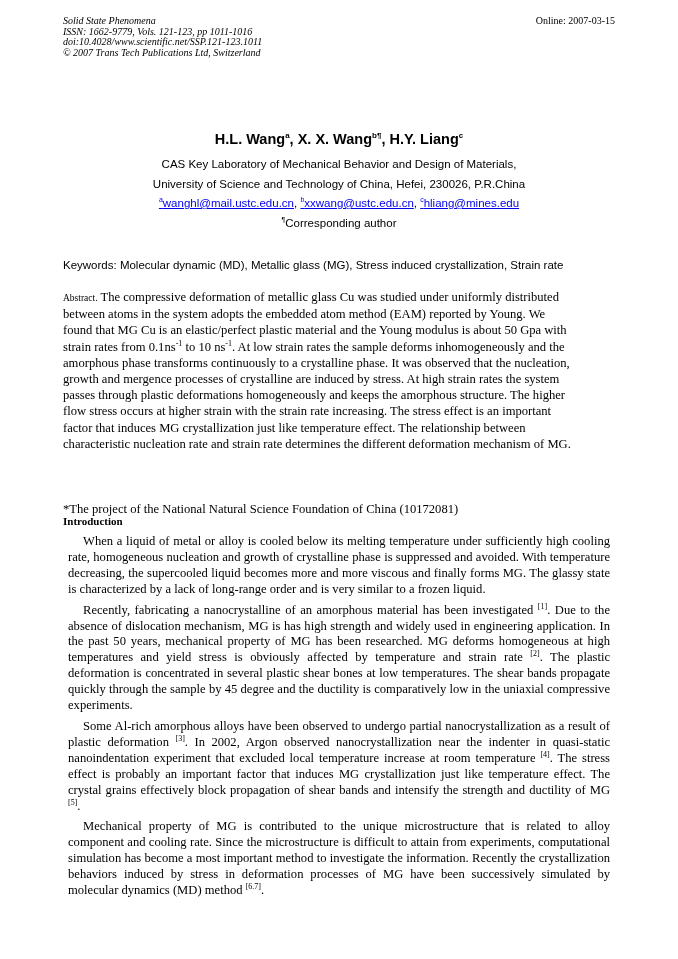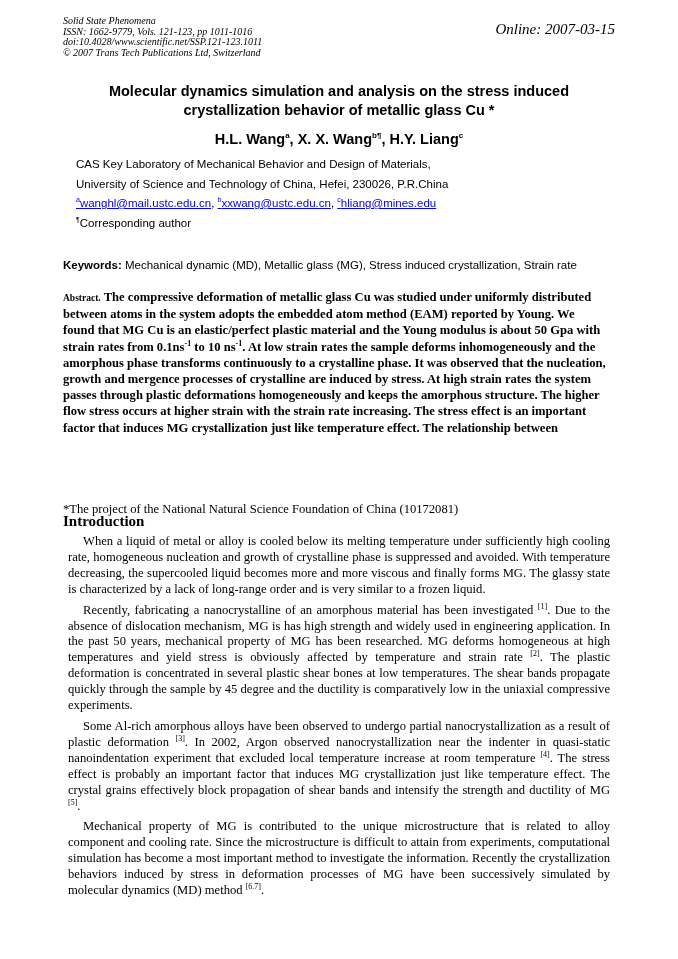--- a/index.html
+++ b/index.html
@@ -1,79 +1,76 @@
 <!DOCTYPE html>
 <html><head>
 <meta charset="utf-8">
 <style>
   html, body { margin: 0; padding: 0; background: #ffffff; }
   body { width: 678px; height: 959px; position: relative; overflow: hidden; color: #000; }
   .page { position: absolute; left: 0; top: 0; width: 678px; height: 959px; }
   .hdr-left { position: absolute; left: 63px; top: 16px; font-family: "Liberation Serif", serif; font-style: italic; font-size: 10px; line-height: 10.5px; }
-  .hdr-right { position: absolute; right: 63px; top: 16px; font-family: "Liberation Serif", serif; font-style: italic; font-size: 15px; line-height: 10.5px; margin-top: 8px; }
+  .hdr-right { position: absolute; right: 63px; top: 16px; font-family: "Liberation Serif", serif; font-size: 10px; line-height: 10.5px; }
   .title { position: absolute; left: 63px; width: 552px; top: 82px; text-align: center; font-family: "Liberation Sans", sans-serif; font-weight: bold; font-size: 14.5px; line-height: 19px; }
   .authors { position: absolute; left: 63px; width: 552px; top: 130px; text-align: center; font-family: "Liberation Sans", sans-serif; font-size: 14.5px; line-height: 18px; font-weight: bold; }
   .authors sup { font-size: 8px; vertical-align: 6px; line-height: 0; }
-  .affil { position: absolute; left: 76px; width: 552px; top: 155px; font-family: "Liberation Sans", sans-serif; font-size: 11.5px; line-height: 19.5px; }
+  .affil { position: absolute; left: 63px; width: 552px; top: 155px; text-align: center; font-family: "Liberation Sans", sans-serif; font-size: 11.5px; line-height: 19.5px; }
   .affil a { color: #0000ee; text-decoration: underline; }
   .affil sup { font-size: 7px; vertical-align: 5px; line-height: 0; }
   .keywords { position: absolute; left: 63px; width: 560px; top: 258px; font-family: "Liberation Sans", sans-serif; font-size: 11.5px; line-height: 15px; white-space: nowrap; }
-  .keywords b { font-weight: bold; }
-  .abstract { position: absolute; left: 63px; width: 552px; top: 289px; font-family: "Liberation Serif", serif; font-size: 12.6px; line-height: 16.2px; font-weight: bold; }
+  .keywords b { font-weight: normal; }
+  .abstract { position: absolute; left: 63px; width: 552px; top: 289px; font-family: "Liberation Serif", serif; font-size: 12.6px; line-height: 16.2px; }
   .abstract .abs-label { font-size: 9.5px; }
   .abstract .line { display: block; white-space: nowrap; }
   sup.ref { font-size: 8px; vertical-align: 5px; line-height: 0; }
   .footnote { position: absolute; left: 63px; top: 501px; font-family: "Liberation Serif", serif; font-size: 12.6px; line-height: 16px; }
-  .intro-head { position: absolute; left: 63px; top: 513px; font-family: "Liberation Serif", serif; font-weight: bold; font-size: 15px; line-height: 16px; }
+  .intro-head { position: absolute; left: 63px; top: 513px; font-family: "Liberation Serif", serif; font-weight: bold; font-size: 11px; line-height: 16px; }
   .body { position: absolute; left: 63px; width: 552px; top: 529px; font-family: "Liberation Serif", serif; font-size: 12.6px; line-height: 15.9px; text-align: justify; }
   .body p { margin: 5px; text-indent: 15px; }
 </style>
 </head>
 <body>
 
 <div class="page">
 
   <div class="hdr-left">
     <div>Solid State Phenomena</div>
     <div>ISSN: 1662-9779, Vols. 121-123, pp 1011-1016</div>
     <div>doi:10.4028/www.scientific.net/SSP.121-123.1011</div>
     <div>© 2007 Trans Tech Publications Ltd, Switzerland</div>
   </div>
   <div class="hdr-right">Online: 2007-03-15</div>
 
-  <div class="title">
-    <div>Molecular dynamics simulation and analysis on the stress induced</div>
-    <div>crystallization behavior of metallic glass Cu *</div>
-  </div>
 
   <div class="authors">
     <span>H.L. Wang</span><sup>a</sup><span>, </span><span>X. X. Wang</span><sup>b¶</sup><span>, </span><span>H.Y. Liang</span><sup>c</sup>
   </div>
 
   <div class="affil">
     <div>CAS Key Laboratory of Mechanical Behavior and Design of Materials,</div>
     <div>University of Science and Technology of China, Hefei, 230026, P.R.China</div>
     <div>
       <a><sup>a</sup><span>wanghl@mail.ustc.edu.cn</span></a><span>, </span><a><sup>b</sup><span>xxwang@ustc.edu.cn</span></a><span>, </span><a><sup>c</sup><span>hliang@mines.edu</span></a>
     </div>
     <div><sup>¶</sup><span>Corresponding author</span></div>
   </div>
 
-  <div class="keywords"><b>Keywords:</b><span> Mechanical dynamic (MD), Metallic glass (MG), Stress induced crystallization, Strain rate</span></div>
+  <div class="keywords"><b>Keywords:</b><span> Molecular dynamic (MD), Metallic glass (MG), Stress induced crystallization, Strain rate</span></div>
 
   <div class="abstract">
     <span class="line"><span class="abs-label">Abstract.</span><span> The compressive deformation of metallic glass Cu was studied under uniformly distributed</span></span>
     <span class="line">between atoms in the system adopts the embedded atom method (EAM) reported by Young. We</span>
     <span class="line">found that MG Cu is an elastic/perfect plastic material and the Young modulus is about 50 Gpa with</span>
     <span class="line"><span>strain rates from 0.1ns</span><sup class="ref">-1</sup><span> to 10 ns</span><sup class="ref">-1</sup><span>. At low strain rates the sample deforms inhomogeneously and the</span></span>
     <span class="line">amorphous phase transforms continuously to a crystalline phase. It was observed that the nucleation,</span>
     <span class="line">growth and mergence processes of crystalline are induced by stress. At high strain rates the system</span>
     <span class="line">passes through plastic deformations homogeneously and keeps the amorphous structure. The higher</span>
     <span class="line">flow stress occurs at higher strain with the strain rate increasing. The stress effect is an important</span>
     <span class="line">factor that induces MG crystallization just like temperature effect. The relationship between</span>
+    <span class="line">characteristic nucleation rate and strain rate determines the different deformation mechanism of MG.</span>
   </div>
 
   <div class="footnote">*The project of the National Natural Science Foundation of China (10172081)</div>
 
   <div class="intro-head">Introduction</div>
 
   <div class="body">
     <p>When a liquid of metal or alloy is cooled below its melting temperature under sufficiently high cooling rate, homogeneous nucleation and growth of crystalline phase is suppressed and avoided. With temperature decreasing, the supercooled liquid becomes more and more viscous and finally forms MG. The glassy state is characterized by a lack of long-range order and is very similar to a frozen liquid.</p>
     <p><span>Recently, fabricating a nanocrystalline of an amorphous material has been investigated </span><sup class="ref">[1]</sup><span>. Due to the absence of dislocation mechanism, MG is has high strength and widely used in engineering application. In the past 50 years, mechanical property of MG has been researched. MG deforms homogeneous at high temperatures and yield stress is obviously affected by temperature and strain rate </span><sup class="ref">[2]</sup><span>. The plastic deformation is concentrated in several plastic shear bones at low temperatures. The shear bands propagate quickly through the sample by 45 degree and the ductility is comparatively low in the uniaxial compressive experiments.</span></p>
     <p><span>Some Al-rich amorphous alloys have been observed to undergo partial nanocrystallization as a result of plastic deformation </span><sup class="ref">[3]</sup><span>. In 2002, Argon observed nanocrystallization near the indenter in quasi-static nanoindentation experiment that excluded local temperature increase at room temperature </span><sup class="ref">[4]</sup><span>. The stress effect is probably an important factor that induces MG crystallization just like temperature effect. The crystal grains effectively block propagation of shear bands and intensify the strength and ductility of MG </span><sup class="ref">[5]</sup><span>.</span></p>

